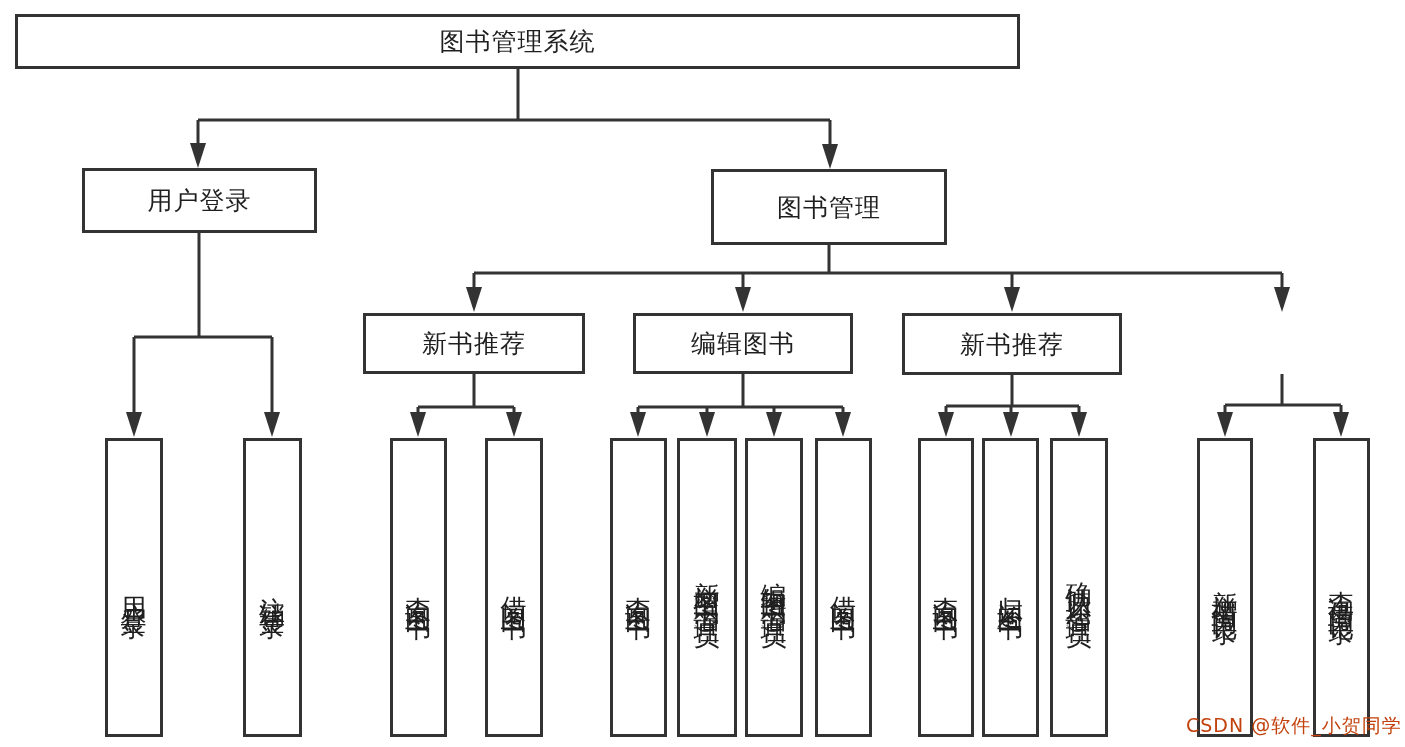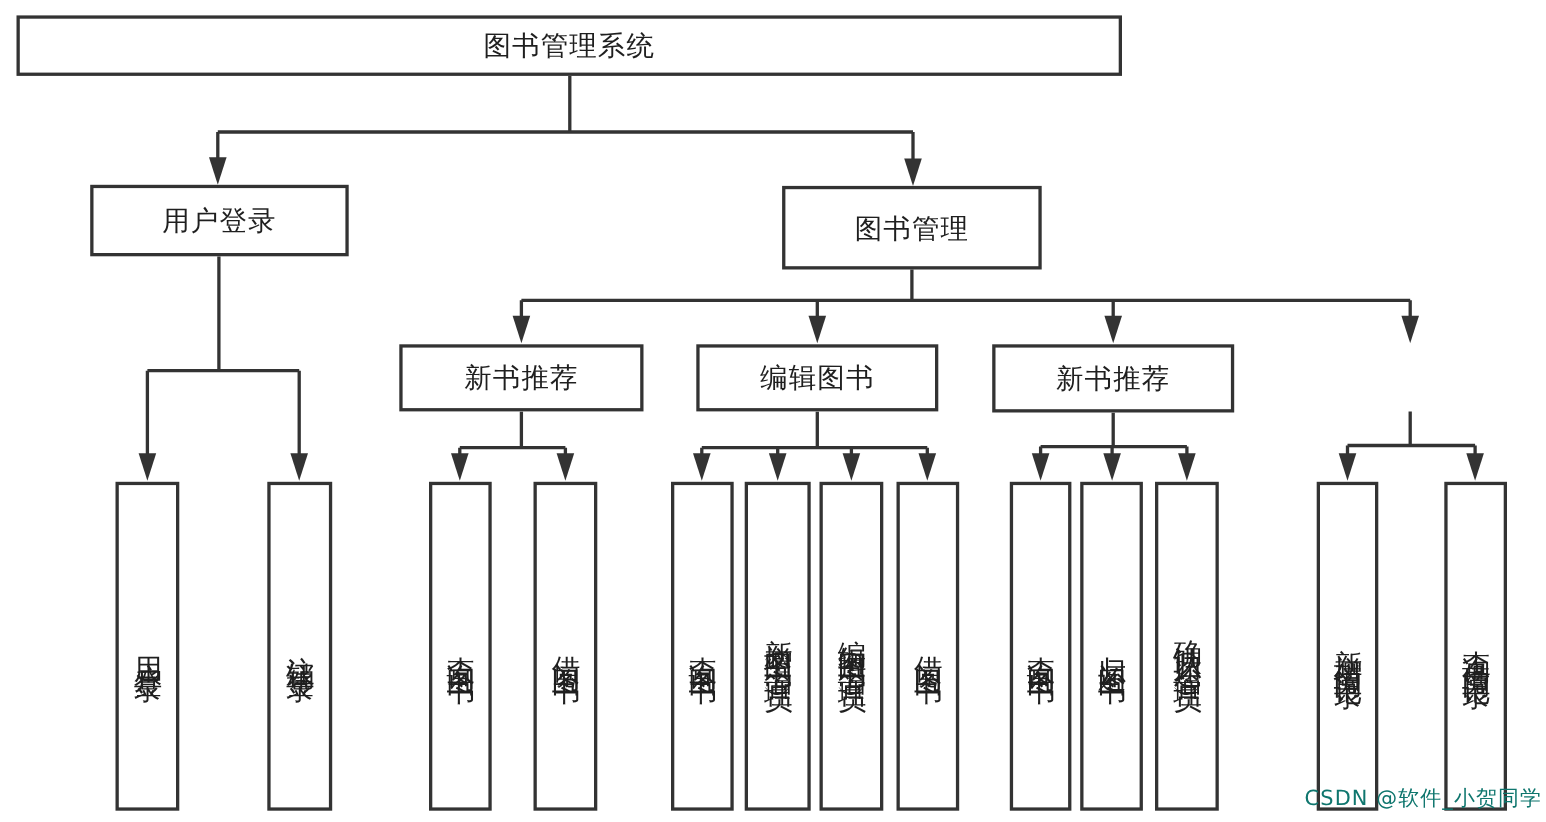--- a/index.html
+++ b/index.html
@@ -41,21 +41,21 @@
     line-height: 1;
     letter-spacing: 6px;
     color: #1f1f1f;
     white-space: nowrap;
   }
   .watermark {
     position: absolute;
     left: 1186px;
     top: 713px;
     font-size: 19px;
-    color: #0f766e;
+    color: #c2410c;
     letter-spacing: 1px;
     z-index: 3;
     white-space: nowrap;
   }
 </style>
 </head>
 <body>
 
 <div class="canvas">
 

